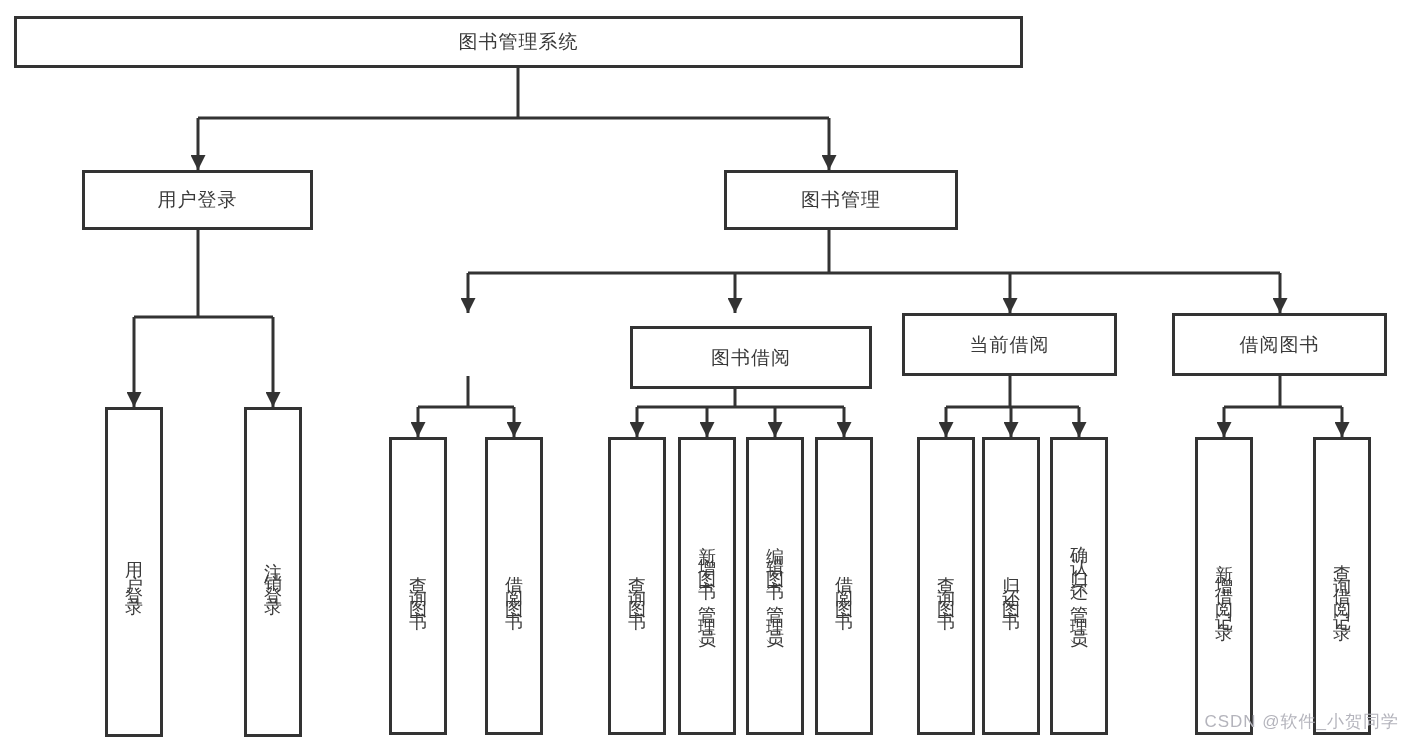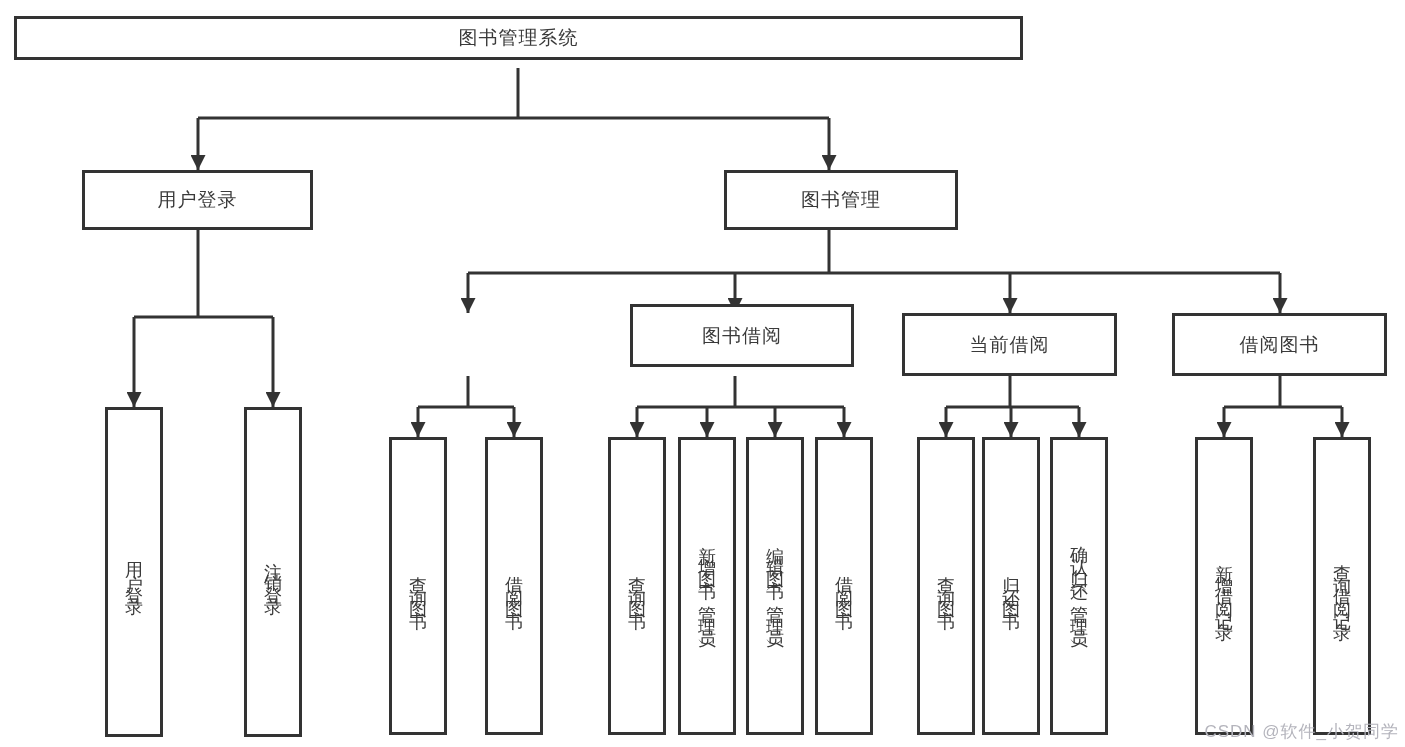--- a/index.html
+++ b/index.html
@@ -41,21 +41,21 @@
   .box.v .vtext {
     writing-mode: vertical-rl;
     text-orientation: mixed;
     letter-spacing: 12px;
     line-height: 1;
     white-space: nowrap;
   }
   .watermark {
     position: absolute;
     right: 6px;
-    bottom: 4px;
+    bottom: 14px;
     font-size: 17px;
     color: #b4b4bc;
     letter-spacing: 1px;
   }
 </style>
 </head>
 <body>
 
 <div class="stage">
 
@@ -102,26 +102,26 @@
       <path d="M1011,407 V437" marker-end="url(#arrow)"></path>
       <path d="M1079,407 V437" marker-end="url(#arrow)"></path>
 
       <path d="M1280,376 V407"></path>
       <path d="M1224,407 H1342"></path>
       <path d="M1224,407 V437" marker-end="url(#arrow)"></path>
       <path d="M1342,407 V437" marker-end="url(#arrow)"></path>
     </g>
   </svg>
 
-  <div class="box h" style="left:14px; top:16px; width:1009px; height:44px;">图书管理系统</div>
+  <div class="box h" style="left:14px; top:16px; width:1009px; height:52px;">图书管理系统</div>
 
   <div class="box h" style="left:82px; top:170px; width:231px; height:60px;">用户登录</div>
   <div class="box h" style="left:712px; top:170px; width:234px; height:60px;margin-left:12px;">图书管理</div>
 
-  <div class="box h" style="left:630px; top:304px; width:224px; height:63px;">图书借阅</div>
+  <div class="box h" style="left:630px; top:326px; width:242px; height:63px;">图书借阅</div>
   <div class="box h" style="left:902px; top:313px; width:215px; height:63px;">当前借阅</div>
   <div class="box h" style="left:1172px; top:313px; width:215px; height:63px;">借阅图书</div>
 
   <div class="box v" style="left:105px; top:407px; width:58px; height:330px;">
     <span class="vtext">用户登录</span>
   </div>
   <div class="box v" style="left:244px; top:407px; width:58px; height:330px;">
     <span class="vtext">注销登录</span>
   </div>
 

